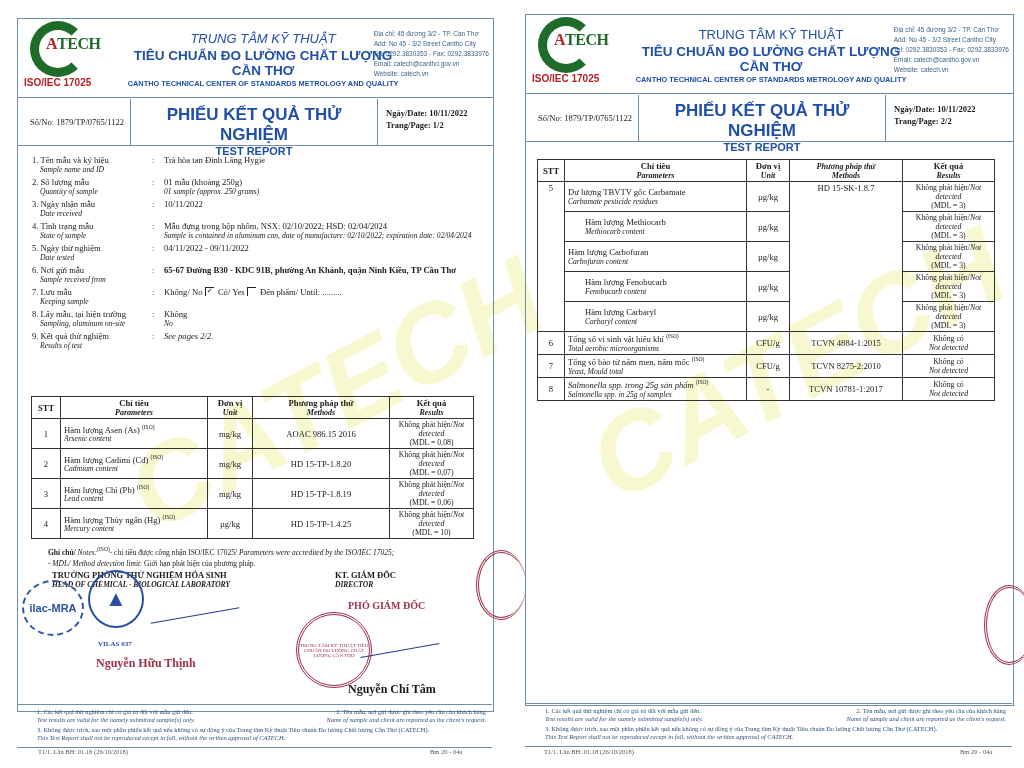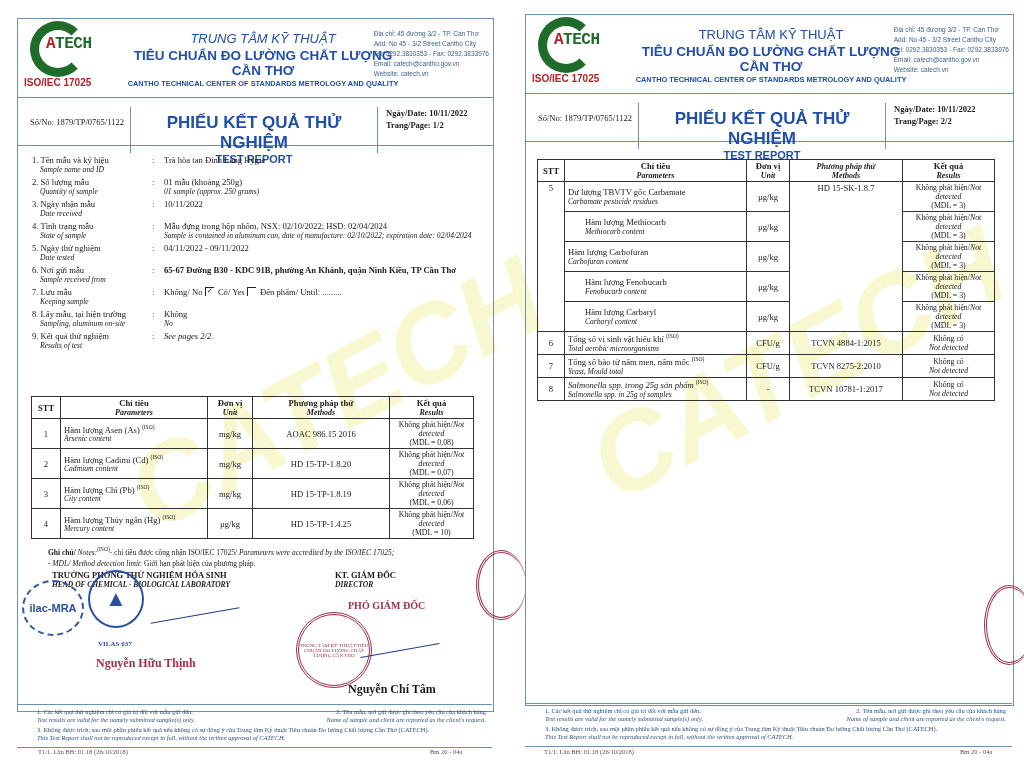--- a/index.html
+++ b/index.html
@@ -6,31 +6,31 @@
   body{width:1024px;height:768px;position:relative;overflow:hidden;font-family:"Liberation Serif",serif;color:#1a1a1a;}
   .page{position:absolute;top:0;height:768px;width:512px;}
   #page1{left:0;}
   #page2{left:512px;}
   .frame{position:absolute;border:1.5px solid #6d8fb0;}
   #page1 .frame{left:17px;top:18px;width:475px;height:692px;}
   #page2 .frame{left:13px;top:14px;width:487px;height:690px;}
   .hdr{position:absolute;left:0;right:0;top:0;height:78px;border-bottom:1.5px solid #6d8fb0;}
   .logo{position:absolute;left:6px;top:2px;width:80px;height:72px;}
   .logo .ring{position:absolute;left:6px;top:0;width:56px;height:56px;border-radius:50%;border:9px solid #1e6b2a;border-right-color:transparent;box-sizing:border-box;}
-  .logo .tech{position:absolute;left:22px;top:14px;font-family:Liberation Mono, monospace;font-weight:bold;font-size:16px;color:#1e6b2a;letter-spacing:-0.5px;}
+  .logo .tech{position:absolute;left:22px;top:14px;font-family:Liberation Serif, serif;font-weight:bold;font-size:16px;color:#1e6b2a;letter-spacing:-0.5px;}
   .logo .tech b{color:#b32025;}
   .logo .iso{position:absolute;left:0;top:56px;font-family:"Liberation Sans",sans-serif;font-weight:bold;font-size:10px;color:#b32025;white-space:nowrap;}
   .center-title{position:absolute;left:100px;top:12px;width:290px;text-align:center;font-family:"Liberation Sans",sans-serif;color:#1f4fa8;}
   .center-title .t1{font-size:13px;font-weight:normal;font-style:italic;}
   .center-title .t2{font-size:13.5px;font-weight:bold;margin-top:2px;}
   .center-title .t3{font-size:7.4px;font-weight:bold;margin-top:1px;}
   .contact{position:absolute;right:4px;top:10px;font-family:"Liberation Sans",sans-serif;font-size:6.5px;line-height:10px;color:#3a5f8a;}
   .titlebar{position:absolute;left:0;right:0;top:80px;height:46px;border-bottom:1.5px solid #6d8fb0;}
   .titlebar .no{position:absolute;left:12px;top:18px;font-size:8.5px;}
-  .titlebar .mid{position:absolute;left:112px;top:8px;width:246px;height:46px;border-left:1.5px solid #6d8fb0;border-right:1.5px solid #6d8fb0;text-align:center;font-family:"Liberation Sans",sans-serif;color:#1f4fa8;}
+  .titlebar .mid{position:absolute;left:112px;top:0;width:246px;height:46px;border-left:1.5px solid #6d8fb0;border-right:1.5px solid #6d8fb0;text-align:center;font-family:"Liberation Sans",sans-serif;color:#1f4fa8;}
   .titlebar .mid .a{font-size:17px;font-weight:bold;margin-top:6px;}
   .titlebar .mid .b{font-size:11px;font-weight:bold;}
   .titlebar .date{position:absolute;left:368px;top:8px;font-size:8.5px;font-weight:bold;line-height:12px;}
   .fields{position:absolute;left:14px;top:136px;width:460px;font-size:8.6px;}
   .frow{display:flex;margin-bottom:3px;}
   .frow .lbl{width:120px;}
   .frow .lbl .en{font-style:italic;font-size:7.6px;padding-left:8px;}
   .frow .colon{width:12px;}
   .frow .val{flex:1;}
   .frow .val .en{font-style:italic;font-size:7.6px;}
@@ -245,21 +245,21 @@
         <td>HD 15-TP-1.8.20</td>
         <td class="res-cell">
             <div><span>Không phát hiện/</span><i>Not detected</i></div>
             <div>(MDL = 0,07)</div>
           </td>
       </tr>
       <tr>
         <td>3</td>
         <td class="param">
             <div><span>Hàm lượng Chì (Pb)</span> <sup>(ISO)</sup></div>
-            <div class="en">City content</div>
+            <div class="en">Lead content</div>
           </td>
         <td>mg/kg</td>
         <td>HD 15-TP-1.8.19</td>
         <td class="res-cell">
             <div><span>Không phát hiện/</span><i>Not detected</i></div>
             <div>(MDL = 0,06)</div>
           </td>
       </tr>
       <tr>
         <td>4</td>

